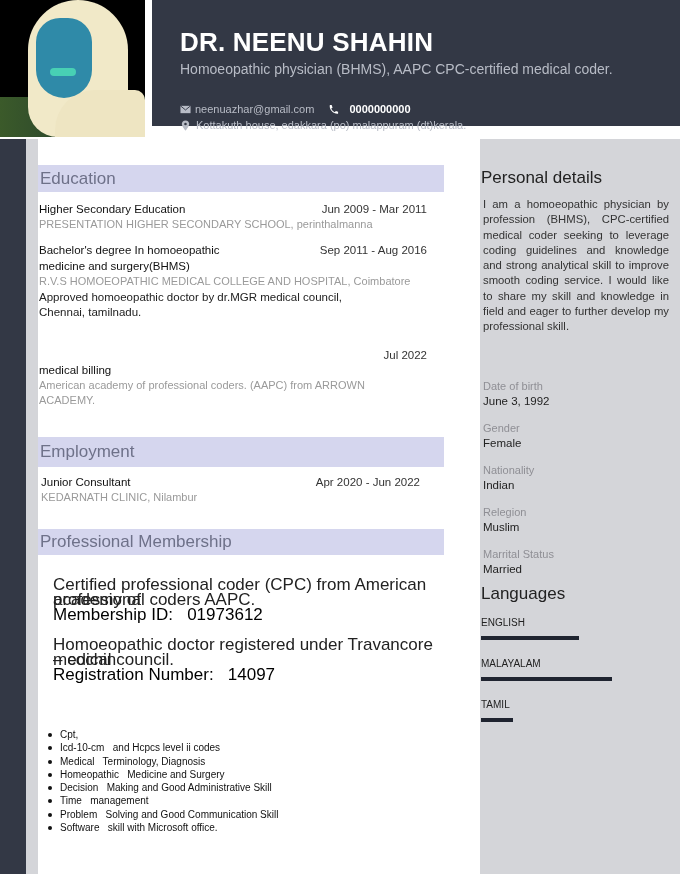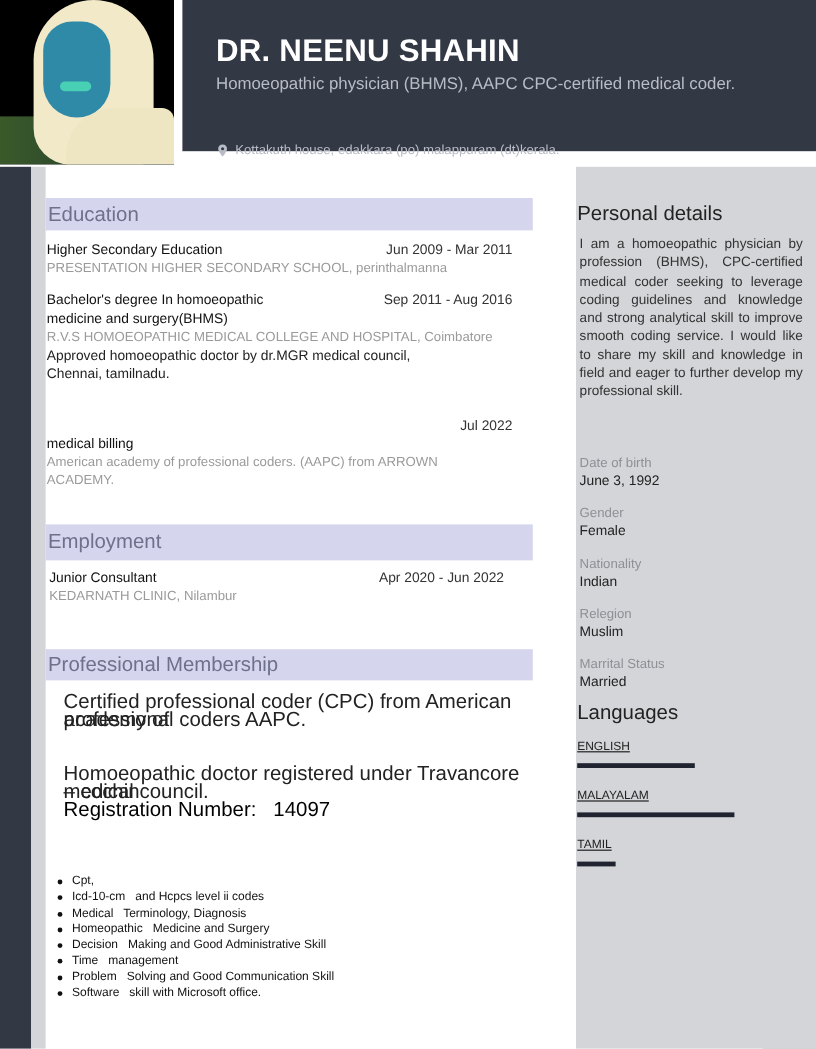--- a/index.html
+++ b/index.html
@@ -37,37 +37,48 @@
   .para { position: absolute; left: 3px; width: 380px; font-size: 17px; color: #222; font-family: Liberation Sans, sans-serif; line-height: 15px; margin-left: 12px; }
   .skills { position: absolute; left: 10px; top: 589px; list-style: none; font-size: 10px; color: #111; font-family: "Liberation Sans", sans-serif; }
   .skills li { line-height: 13.3px; padding-left: 12px; position: relative; white-space: pre; }
   .skills li::before { content: ""; position: absolute; left: 0; top: 5px; width: 4px; height: 4px; border-radius: 50%; background: #111; }
 
   
   .sb-title { position: absolute; left: 1px; font-size: 17px; color: #222; font-family: "Liberation Sans", sans-serif; }
   .about { position: absolute; left: 3px; top: 58px; width: 186px; font-size: 11.3px; line-height: 15.3px; color: #333; text-align: justify; font-family: "Liberation Sans", sans-serif; }
   .pd-label { position: absolute; left: 3px; font-size: 11px; color: #8f8f95; font-family: "Liberation Sans", sans-serif; }
   .pd-value { position: absolute; left: 3px; font-size: 11.5px; color: #222; font-family: "Liberation Sans", sans-serif; }
-  .lang-name { position: absolute; left: 1px; font-size: 10px; color: #222; font-family: "Liberation Sans", sans-serif; text-decoration: underline; }
+  .lang-name { position: absolute; left: 1px; font-size: 10px; color: #222; font-family: "Liberation Sans", sans-serif; }
   .lang-bar { position: absolute; left: 1px; height: 4px; background: #1f2430; }
 </style>
 </head>
 <body>
 
 <div class="photo">
   <div class="robe"></div>
   <div class="scarf"></div>
   <div class="scarf2"></div>
   <div class="face"></div>
   <div class="mouth"></div>
 </div>
 
 <div class="header">
   <div class="name">DR. NEENU SHAHIN</div>
   <div class="tagline">Homoeopathic physician  (BHMS), AAPC CPC-certified medical coder.</div>
+  <div class="contact1">
+    <svg class="ico" viewBox="0 0 12 12">
+        <rect x="0.5" y="2" width="11" height="8" fill="#b8bcc6"></rect>
+        <path d="M0.5 2 L6 6.5 L11.5 2" stroke="#333845" stroke-width="1" fill="none"></path>
+      </svg>
+    <span>neenuazhar@gmail.com</span>
+    <svg class="ico" style="margin-left:10px" viewBox="0 0 12 12">
+        <path d="M2 1 L4 1 L5 4 L3.5 5 C4.5 7 5.5 8 7.5 9 L8.5 7.5 L11 8.5 L11 10.5 C6 11 1 6 2 1 Z" fill="#ffffff"></path>
+      </svg>
+    <span class="phone">0000000000</span>
+  </div>
   <div class="contact2">
     <svg class="ico" viewBox="0 0 12 12">
         <path d="M6 0.5 C3.5 0.5 2 2.3 2 4.3 C2 7 6 11.5 6 11.5 C6 11.5 10 7 10 4.3 C10 2.3 8.5 0.5 6 0.5 Z" fill="#b8bcc6"></path>
         <circle cx="6" cy="4.3" r="1.4" fill="#333845"></circle>
       </svg>
     <span>Kottakuth house, edakkara (po) malappuram (dt)kerala.</span>
   </div>
 </div>
 
 <div class="strip-dark"></div>
@@ -91,23 +102,27 @@
   <div class="entry-title" style="top:223px">medical billing</div>
   <div class="entry-date" style="top:208px; right:53px">Jul 2022</div>
   <div class="entry-sub" style="top:238px">American academy of professional coders. (AAPC) from ARROWN</div>
   <div class="entry-sub" style="top:253px">ACADEMY.</div>
 
   <div class="sec-head" style="top:298px; height:30px; line-height:30px;">Employment</div>
   <div class="entry-title" style="top:335px; left:3px">Junior Consultant</div>
   <div class="entry-date" style="top:335px; right:60px">Apr 2020 - Jun 2022</div>
   <div class="entry-sub" style="top:350px; left:3px">KEDARNATH CLINIC, Nilambur</div>
 
-  <div class="sec-head" style="top:402px; height:26px; line-height:26px;">Professional Membership</div>
+  <div class="sec-head" style="top:390px; height:26px; line-height:26px;">Professional Membership</div>
   <div class="para" style="top:438px">Certified   professional coder (CPC) from American academy of</div>
   <div class="para" style="top:453px">professional coders AAPC.</div>
+  <div class="para" style="top:468px; color:#000">
+    <span>Membership ID:</span>&nbsp;&nbsp;
+    <span>01973612</span>
+  </div>
   <div class="para" style="top:498px">Homoeopathic doctor   registered under Travancore – cochin</div>
   <div class="para" style="top:513px">medical council.</div>
   <div class="para" style="top:528px; color:#000">
     <span>Registration Number:</span>&nbsp;&nbsp;
     <span>14097</span>
   </div>
 
   <ul class="skills">
     <li>Cpt,</li>
     <li>Icd-10-cm   and Hcpcs level ii codes</li>

